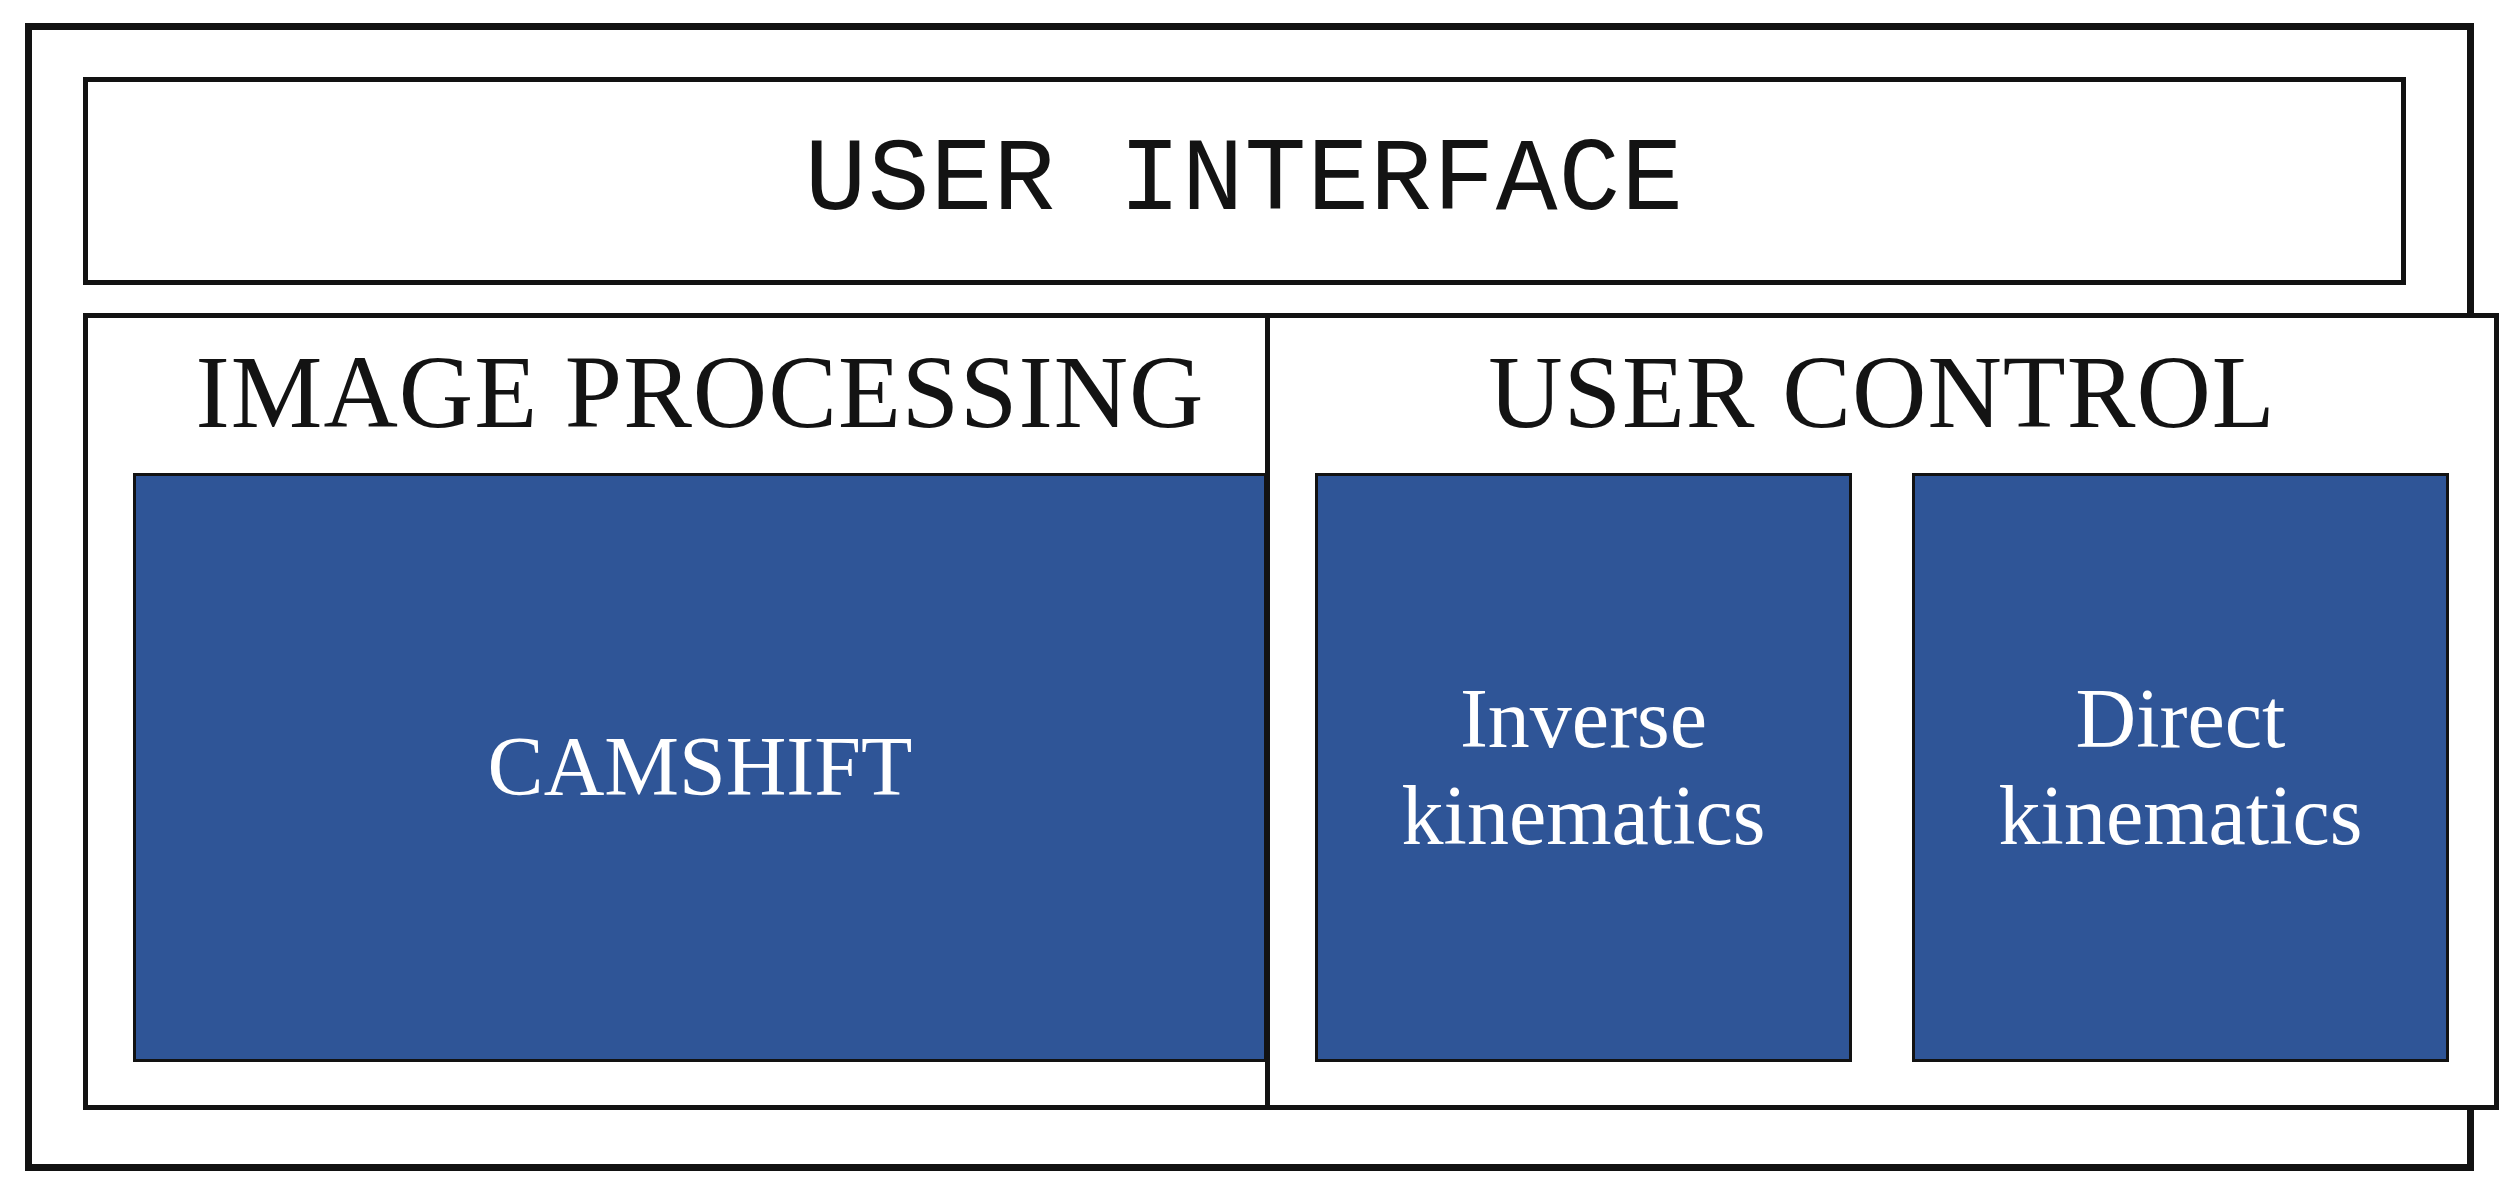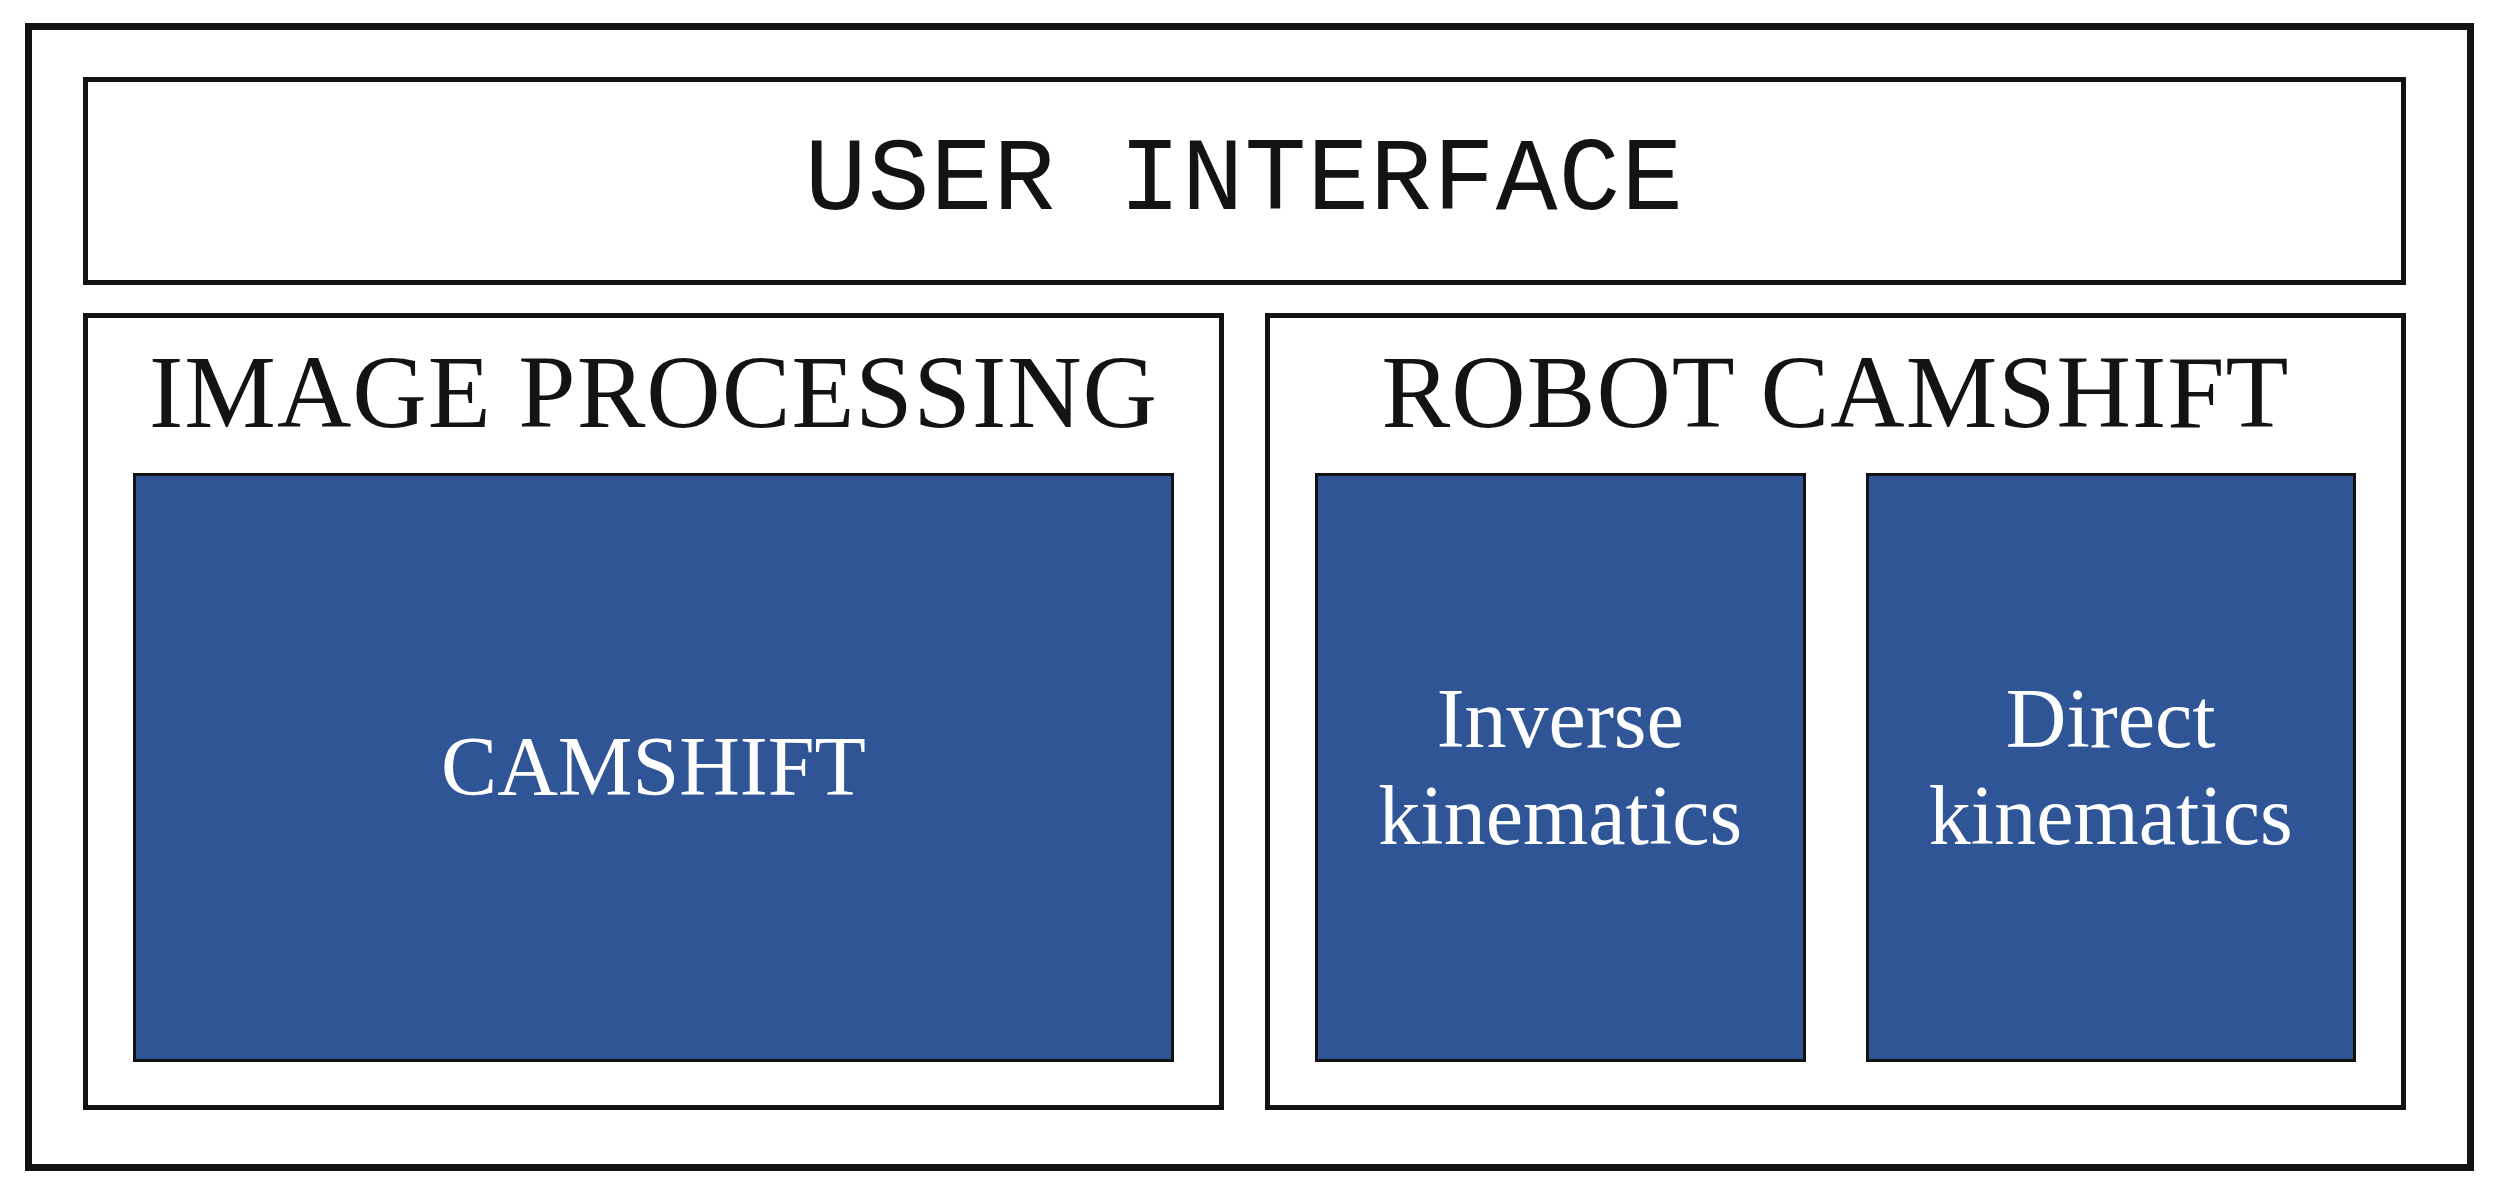--- a/index.html
+++ b/index.html
@@ -40,21 +40,21 @@
   }
   .ui-box .hdr-text {
     font-size: 103px;
     color: var(--heading-text);
     letter-spacing: 1px;
     white-space: nowrap;
   }
   .panel {
     position: absolute;
     top: 283px;
-    width: 1141px; height: 797px;
+    width: 1234px; height: 797px;
     border: 5px solid var(--line);
     background: var(--background);
   }
   .panel-left  { left: 51px; }
   .panel-right { left: 1233px; }
   .panel-title {
     margin: 0;
     padding-top: 2px;
     text-align: center;
     font-weight: normal;
@@ -100,21 +100,21 @@
     <section class="panel panel-left">
       <h2 class="panel-title">IMAGE PROCESSING</h2>
       <div class="modules">
         <div class="module">
           <span class="module-text">CAMSHIFT</span>
         </div>
       </div>
     </section>
 
     <section class="panel panel-right">
-      <h2 class="panel-title">ROBOT CAMSHIFT</h2>
+      <h2 class="panel-title">USER CONTROL</h2>
       <div class="modules">
         <div class="module">
           <span class="module-text">Inverse kinematics</span>
         </div>
         <div class="module">
           <span class="module-text">Direct kinematics</span>
         </div>
       </div>
     </section>
 

